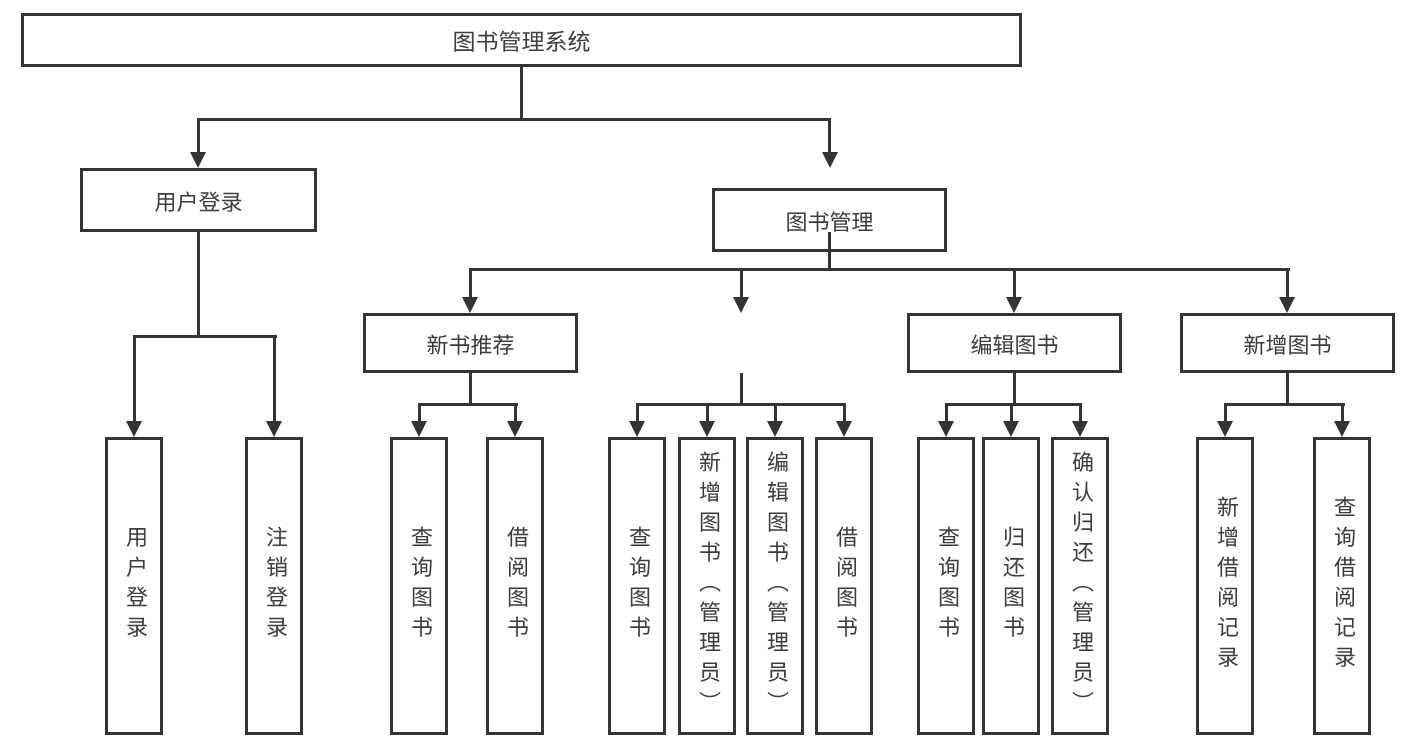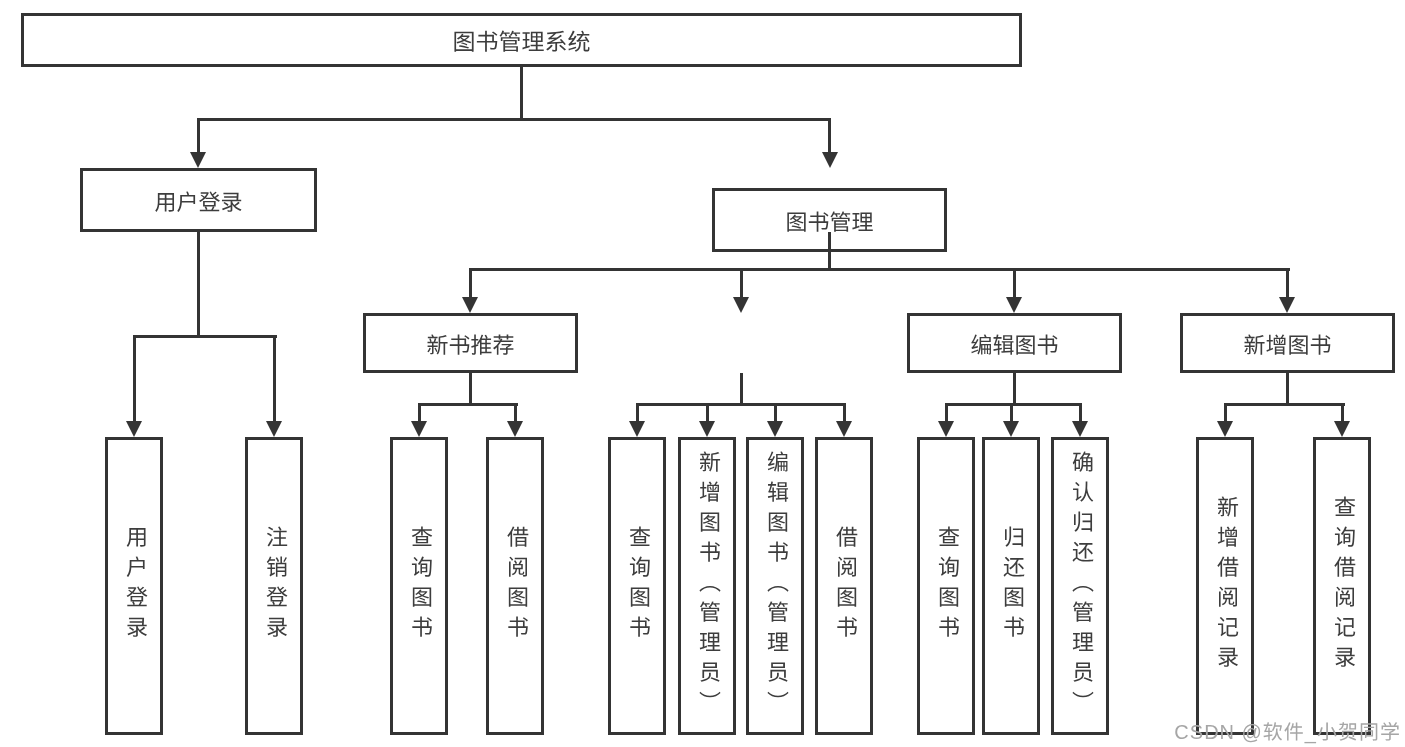--- a/index.html
+++ b/index.html
@@ -128,15 +128,14 @@
     <span>确认归还（管理员）</span>
   </div>
 
   <div class="node vnode" style="left:1196px;top:437px;width:58px;height:298px;">
     <span>新增借阅记录</span>
   </div>
   <div class="node vnode" style="left:1313px;top:437px;width:58px;height:298px;">
     <span>查询借阅记录</span>
   </div>
 
-  <div class="wm">CSDN @软件_小贺同学</div>
 
 </div>
 
 </body></html>

